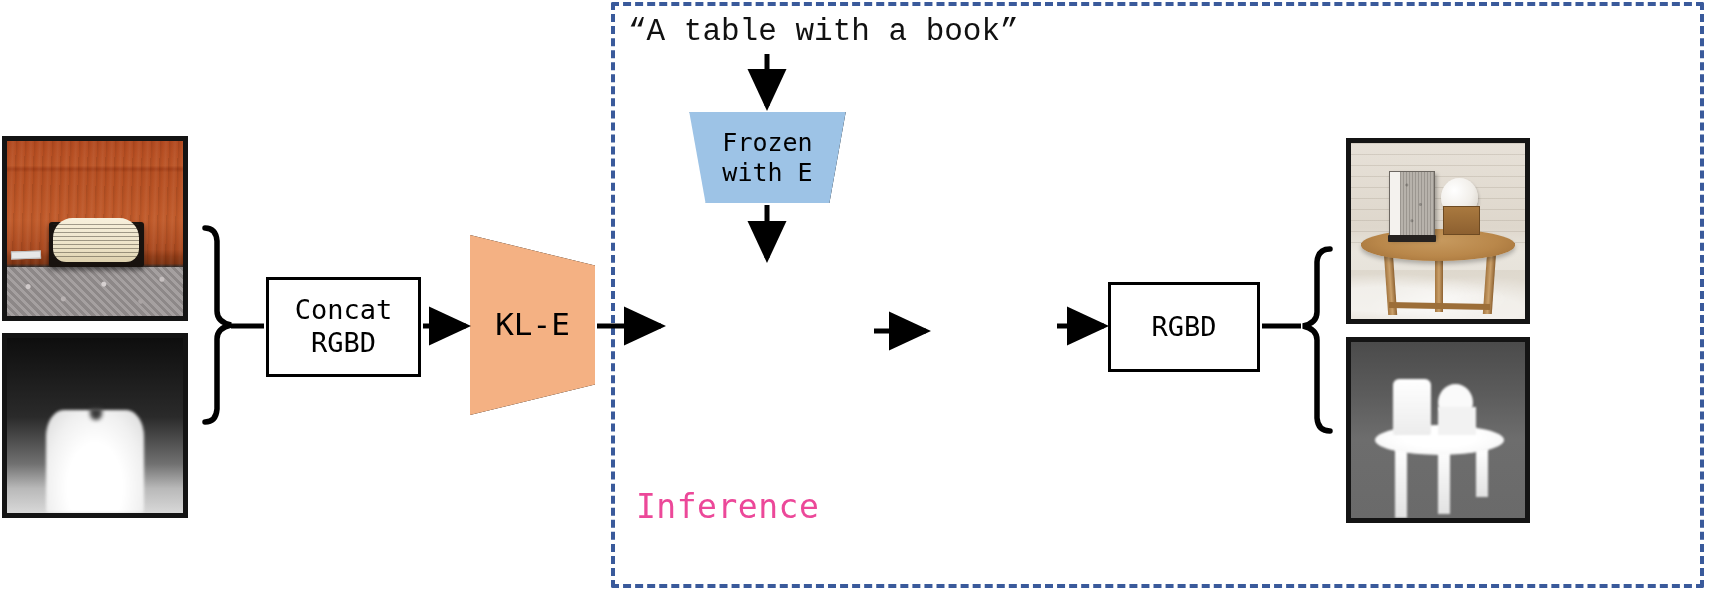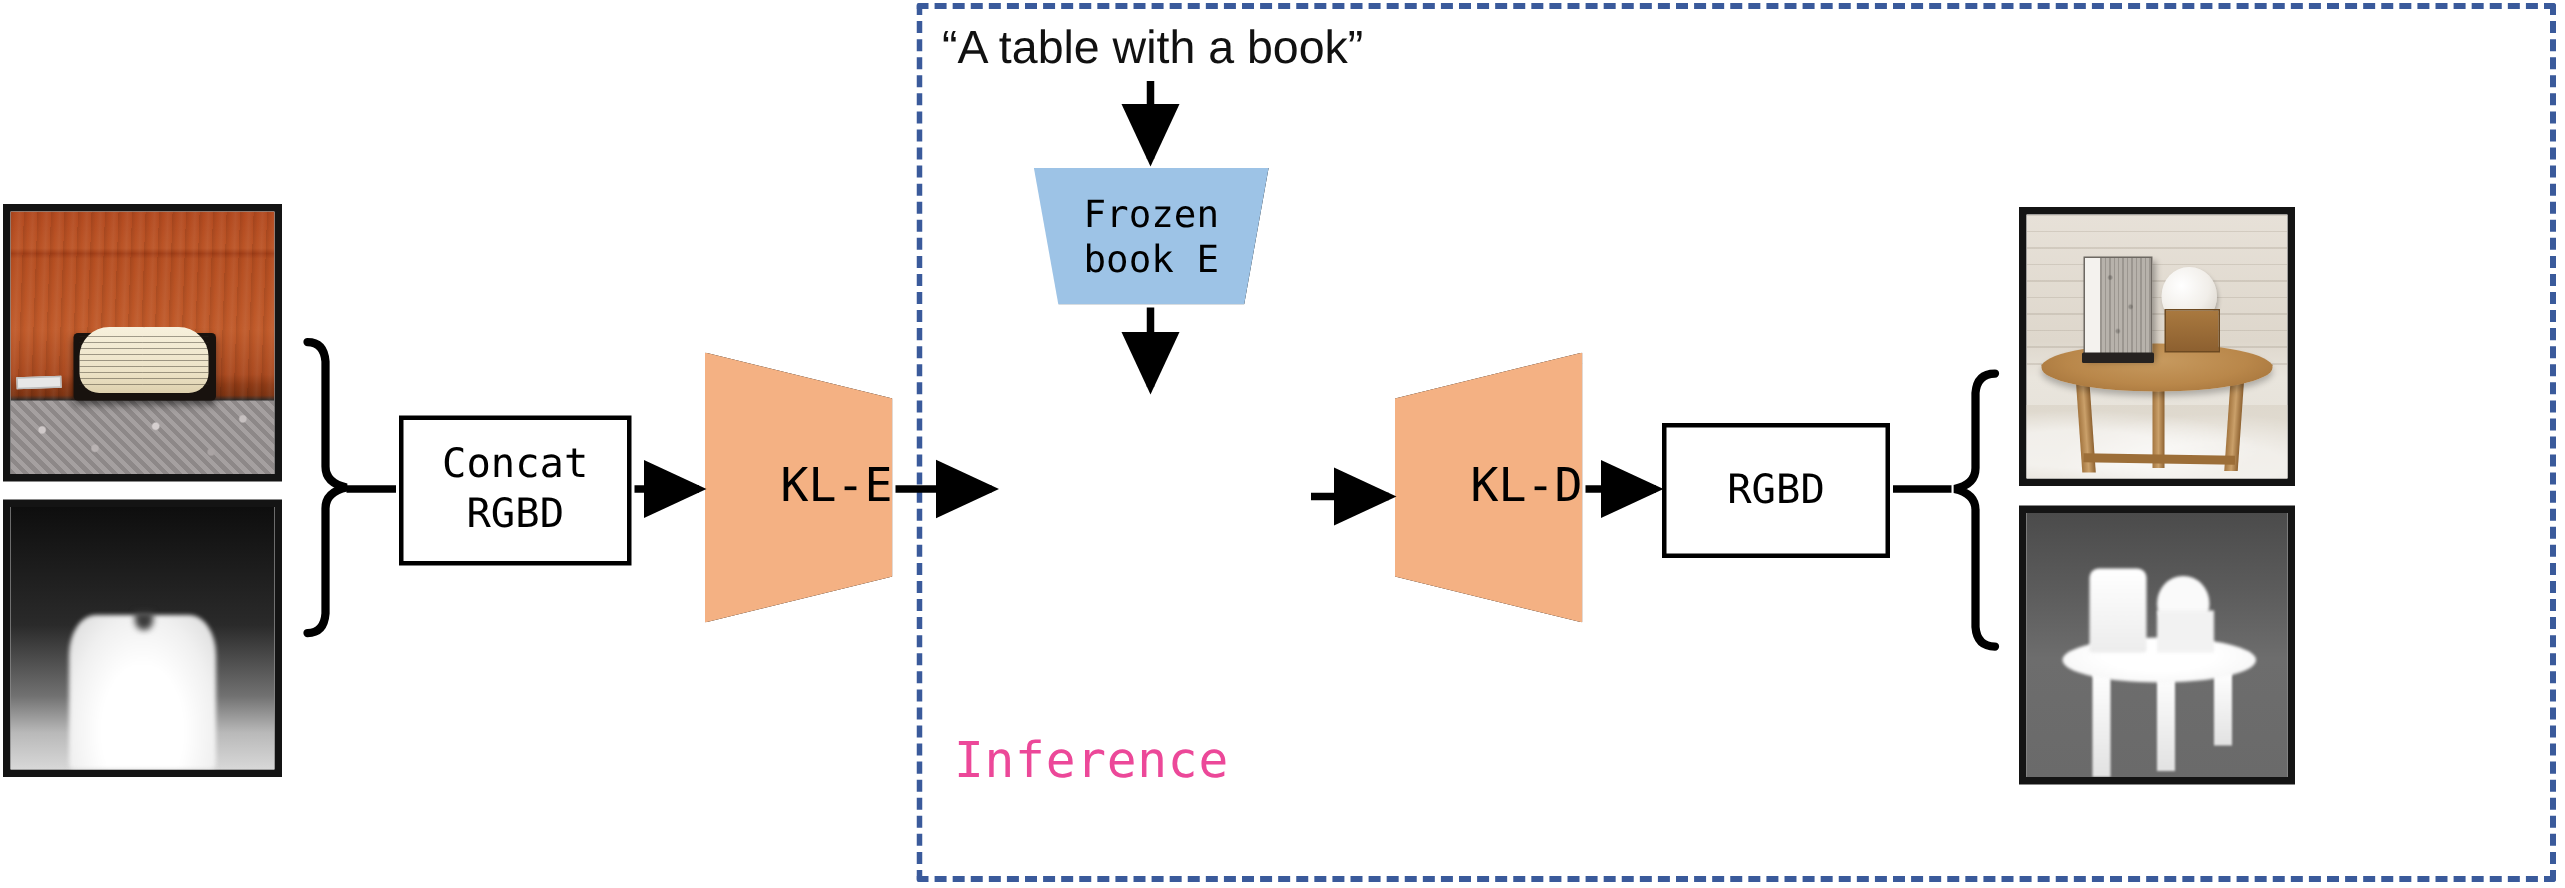--- a/index.html
+++ b/index.html
@@ -32,21 +32,21 @@
     font-family: "DejaVu Sans Mono", monospace;
     font-size: 33px;
     color: #ec4899;
     letter-spacing: 0.5px;
     white-space: nowrap;
   }
 
   
   #prompt-text {
     left: 628px; top: 14px;
-    font-family: Liberation Sans, sans-serif;
+    font-family: Liberation Mono, monospace;
     font-size: 31px;
     color: #111111;
     white-space: nowrap;
   }
 
   
   .photo-frame {
     border: 5px solid #141414;
     box-sizing: border-box;
     overflow: hidden;
@@ -284,21 +284,21 @@
   }
   .trap-label {
     position:absolute; inset:0;
     display:flex; flex-direction:column;
     align-items:center; justify-content:center;
     font-family:"DejaVu Sans Mono", monospace;
     color:#000; line-height:1.2;
     pointer-events:none;
   }
   #text-enc .trap-label { font-size:25px;text-align:center; }
-  #kle .trap-label, #kld .trap-label { font-size:31px;align-items:flex-end; }
+  #kle .trap-label, #kld .trap-label { font-size:31px; }
 
   svg.overlay {
     position:absolute; left:0; top:0;
     width:1710px; height:592px;
     pointer-events:none;
   }
 </style>
 </head>
 <body>
 
@@ -369,32 +369,25 @@
     <div class="trap-label">
       <span>KL-E</span>
     </div>
   </div>
 
   <div class="abs trap" id="text-enc">
     <div class="edge"></div>
     <div class="shape"></div>
     <div class="trap-label">
       <span>Frozen</span>
-      <span>book E</span>
+      <span>with E</span>
     </div>
   </div>
 
 
-  <div class="abs trap" id="kld">
-    <div class="edge"></div>
-    <div class="shape"></div>
-    <div class="trap-label">
-      <span>KL-D</span>
-    </div>
-  </div>
 
   <div class="abs plain-box" id="rgbd-box">
     <span>RGBD</span>
   </div>
 
   <svg class="overlay" viewBox="0 0 1710 592">
     <defs>
       <marker id="ah" markerWidth="9" markerHeight="9" refX="7.4" refY="4.5" orient="auto" markerUnits="strokeWidth">
         <path d="M0,0.6 L8.4,4.5 L0,8.4 z" fill="#000"></path>
       </marker>

